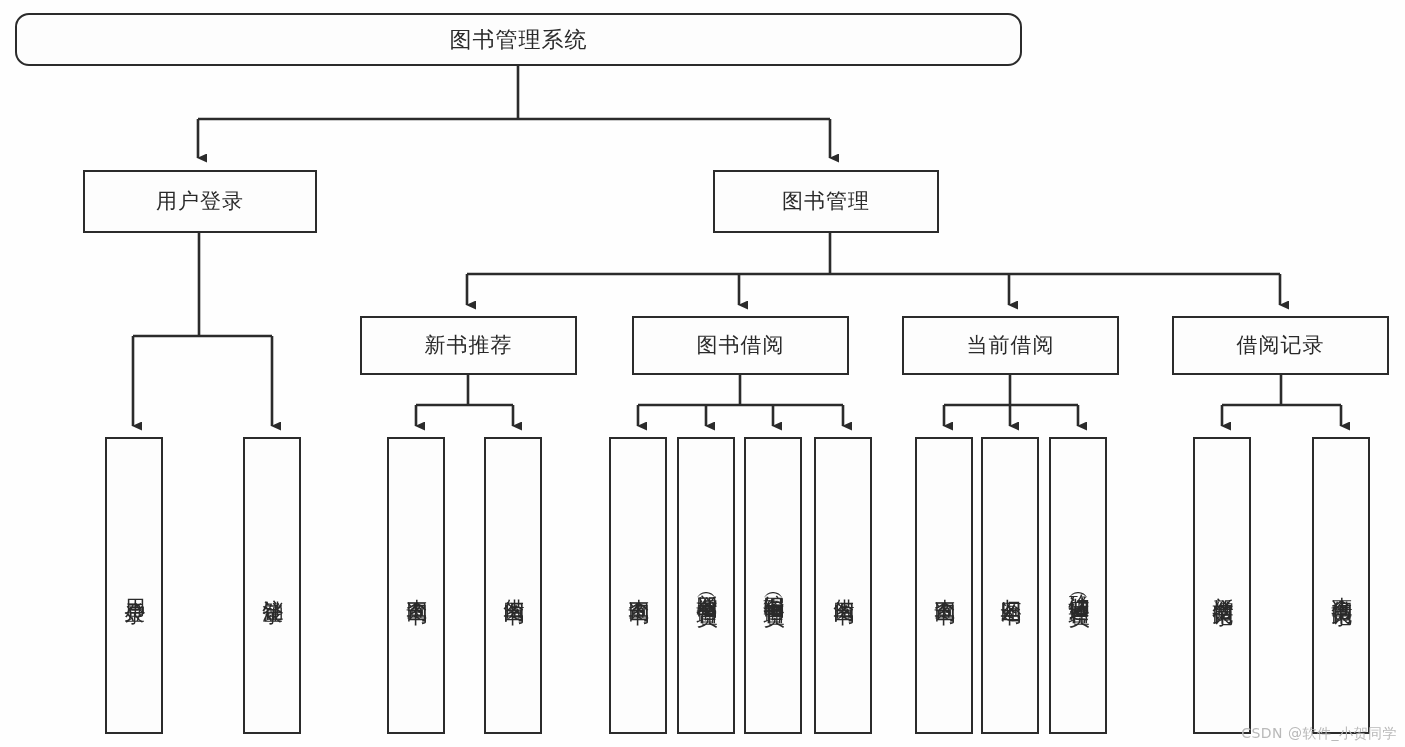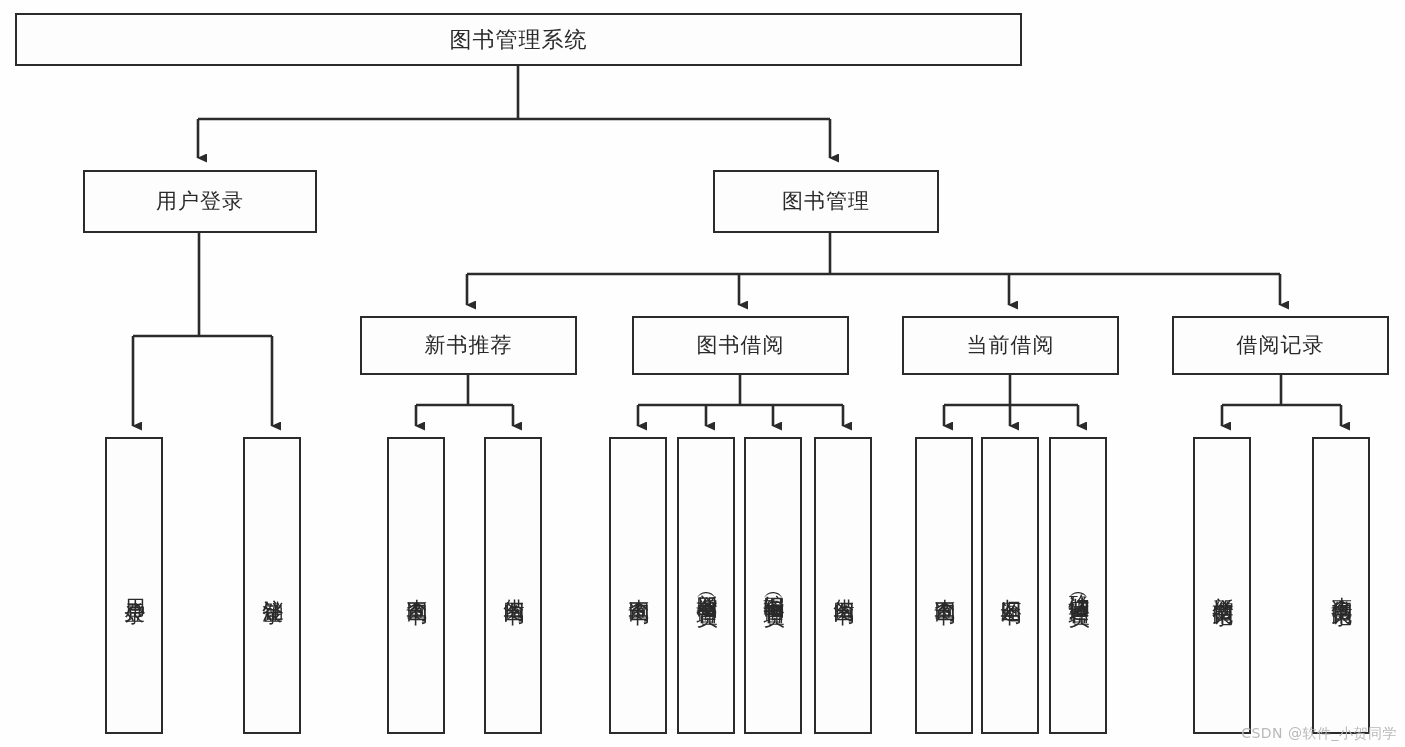--- a/index.html
+++ b/index.html
@@ -121,21 +121,21 @@
       <path d="M1010,405 L1010,426" marker-end="url(#arrowhead)"></path>
       <path d="M1078,405 L1078,426" marker-end="url(#arrowhead)"></path>
 
       <path d="M1281,375 L1281,405"></path>
       <path d="M1222,405 L1341,405"></path>
       <path d="M1222,405 L1222,426" marker-end="url(#arrowhead)"></path>
       <path d="M1341,405 L1341,426" marker-end="url(#arrowhead)"></path>
     </g>
   </svg>
 
-  <div class="node root" style="left:15px; top:13px; width:1007px; height:53px;">
+  <div class="node root" style="left:15px; top:13px; width:1007px; height:53px;border-radius:14px;">
     <span class="label">图书管理系统</span>
   </div>
 
   <div class="node" style="left:83px; top:170px; width:234px; height:63px;">
     <span class="label">用户登录</span>
   </div>
   <div class="node" style="left:713px; top:170px; width:226px; height:63px;">
     <span class="label">图书管理</span>
   </div>
 

